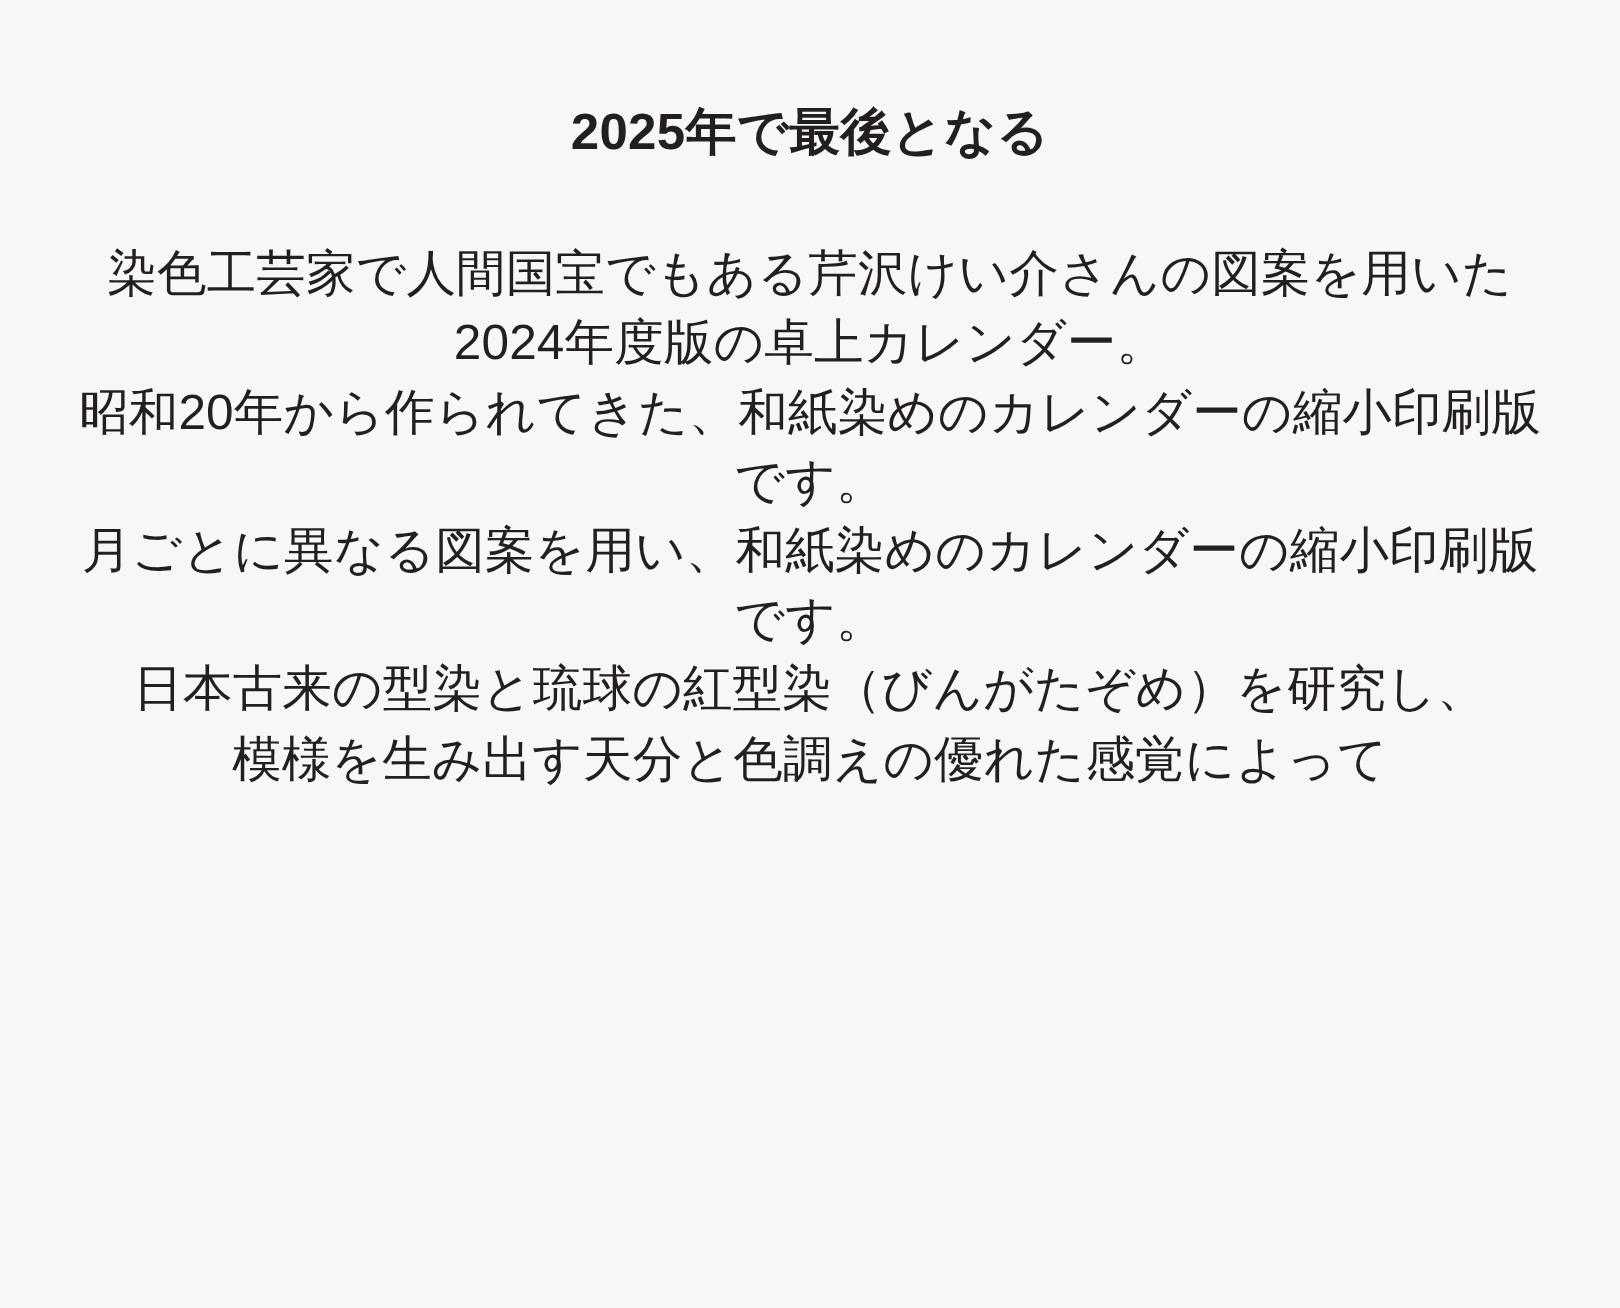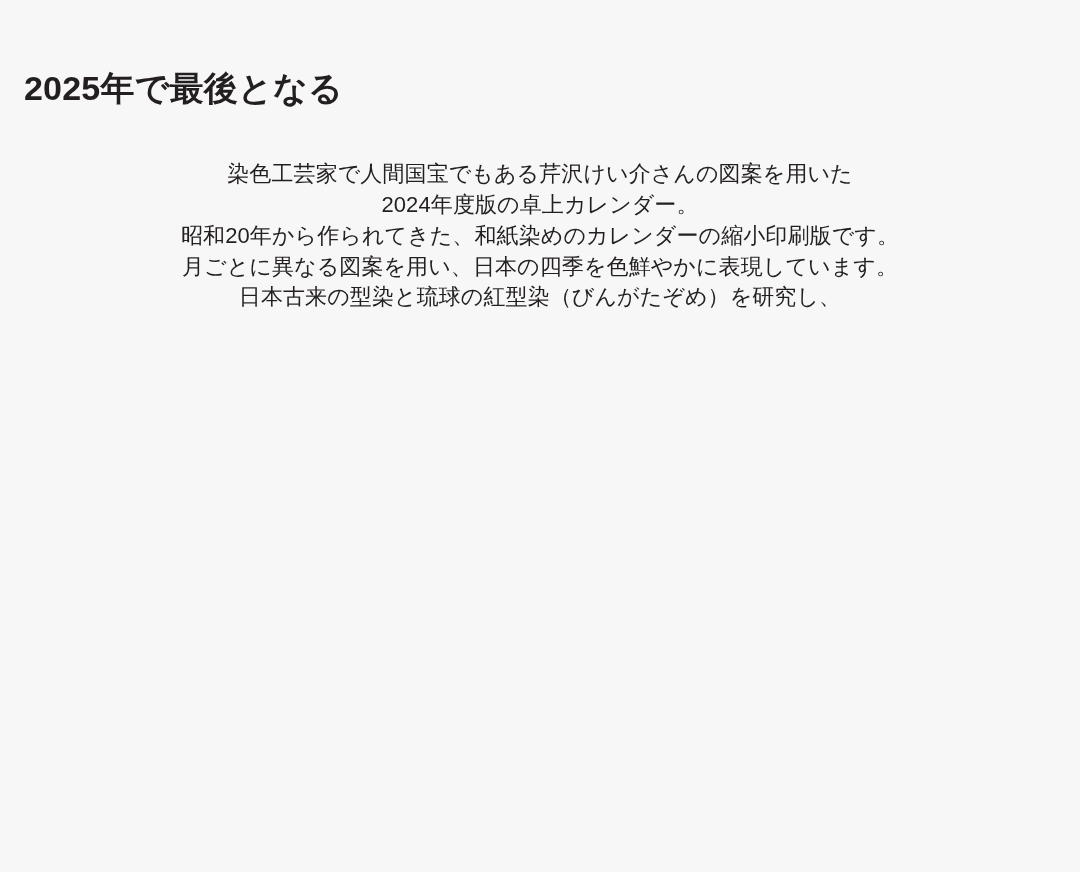--- a/index.html
+++ b/index.html
@@ -19,34 +19,35 @@
     height: 872px;
     box-sizing: border-box;
     padding: 64px 24px 0 24px;
     background: #f7f7f7;
     display: flex;
     flex-direction: column;
     align-items: center;
   }
   .title-block {
     width: 100%;
+    text-align: center;
     font-weight: bold;
     font-size: 34px;
     line-height: 1.45;
     letter-spacing: 0.2px;
     color: #231f20;
   }
   .title-line {
     display: block;
   }
   .body-block {
     width: 100%;
     margin-top: 46px;
     text-align: center;
-    font-size: 22px;
+    font-size: 33px;
     line-height: 1.40;
     color: #231f20;
     letter-spacing: 0.1px;
   }
   .body-para {
     display: block;
     max-width: 1000px;
     margin: 0 auto;
   }
   .body-para.wrap {
@@ -60,17 +61,18 @@
 <div class="page" style="background: rgb(247, 247, 247);">
 
   <div class="title-block">
     <span class="title-line">2025年で最後となる</span>
   </div>
 
   <div class="body-block">
     <span class="body-para wrap">染色工芸家で人間国宝でもある芹沢けい介さんの図案を用いた</span>
     <span class="body-para">2024年度版の卓上カレンダー。</span>
     <span class="body-para wrap">昭和20年から作られてきた、和紙染めのカレンダーの縮小印刷版です。</span>
-    <span class="body-para wrap">月ごとに異なる図案を用い、日本の四季を色鮮やかに表現しています。</span>
+    <span class="body-para wrap">月ごとに異なる図案を用い、和紙染めのカレンダーの縮小印刷版です。</span>
     <span class="body-para">日本古来の型染と琉球の紅型染（びんがたぞめ）を研究し、</span>
+    <span class="body-para">模様を生み出す天分と色調えの優れた感覚によって</span>
   </div>
 
 </div>
 
 </body></html>

